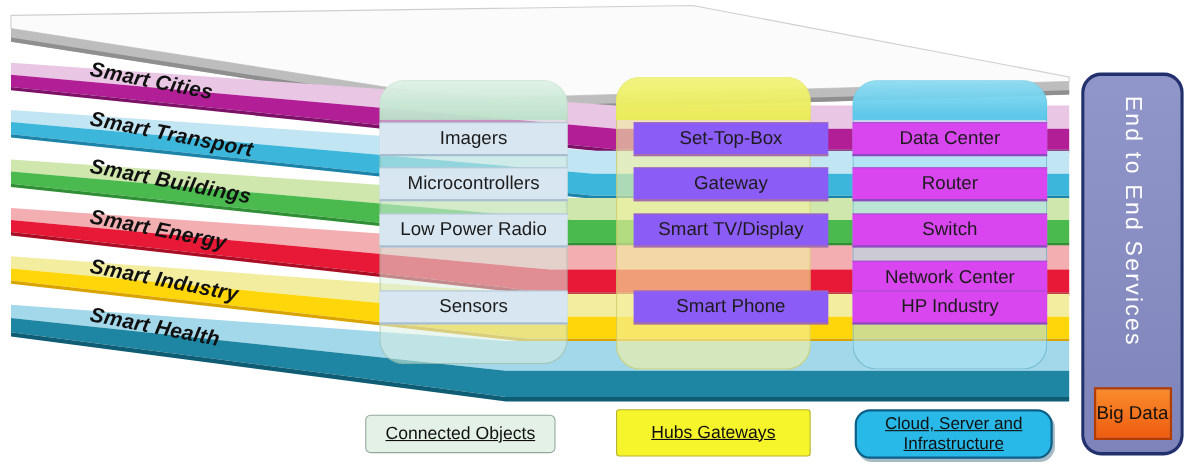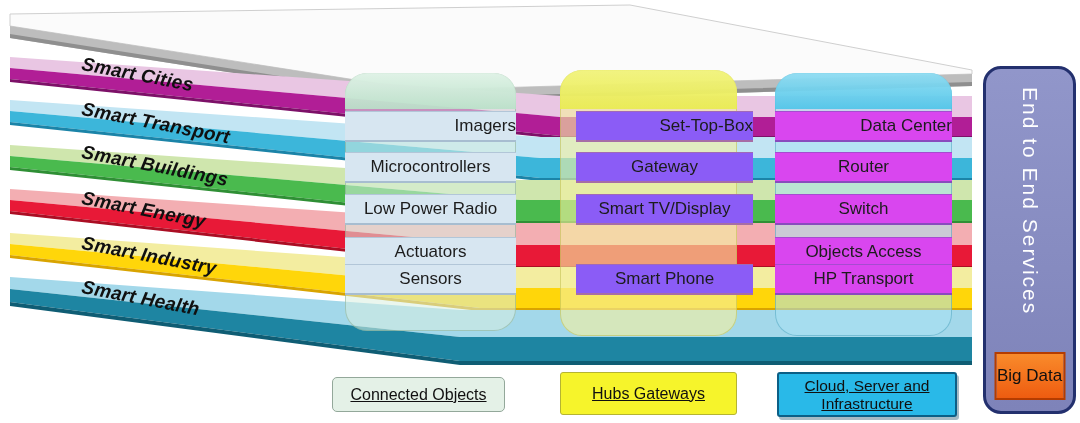--- a/index.html
+++ b/index.html
@@ -30,30 +30,30 @@
   .col2 .cap{height:36px;background:linear-gradient(#8edcf2,#4cc5e9);}
 
   
   .strip{
     position:absolute;z-index:2;height:28px;line-height:28px;
     text-align:center;font-size:17px;color:#1c1c1c;white-space:nowrap;
   }
   .s-col0{left:345px;width:171px;background:#d7e6f1;border-top:1px solid rgba(110,140,170,.35);border-bottom:2px solid rgba(110,140,170,.45);}
   .s-col1{left:560px;width:177px;background:#8b5cf6;border-top:1px solid rgba(200,130,70,.35);border-bottom:2px solid rgba(200,130,70,.45);margin-left:16px;}
   .s-col2{left:775px;width:177px;background:#d946ef;border-top:1px solid rgba(70,90,150,.35);border-bottom:2px solid rgba(60,80,140,.5);}
-  .r0{top:111px;text-align:right;} .r1{top:152px;} .r2{top:194px;} .r3{top:237px;} .r4{top:264px;}
+  .r0{top:111px;} .r1{top:152px;} .r2{top:194px;} .r3{top:237px;} .r4{top:264px;}
 
   
   .legend{
     position:absolute;z-index:3;display:flex;align-items:center;justify-content:center;
     text-align:center;font-size:16px;color:#101010;border-radius:5px;text-decoration:underline;
   }
   .lg0{left:332px;top:377px;width:171px;height:33px;background:#e4f1e7;border:1px solid #93a89a;}
   .lg1{left:560px;top:372px;width:175px;height:41px;background:#f6f42b;border:1px solid #b5b432;border-radius:3px;}
-  .lg2{left:777px;top:372px;width:176px;height:41px;background:#29b9e8;border:2px solid #0c5f86;border-radius:3px;
+  .lg2{left:777px;top:372px;width:176px;height:41px;background:#29b9e8;border:2px solid #0c5f86;border-radius:14px;
        font-size:15.5px;line-height:1.12;box-shadow:2px 3px 0 rgba(0,60,90,.35);}
 
   
   .panel{
     position:absolute;z-index:3;left:983px;top:66px;width:93px;height:348px;
     background:linear-gradient(180deg,#9196ca,#7e83b9);
     border:3px solid #23306e;border-radius:18px;box-sizing:border-box;
     display:flex;flex-direction:column;align-items:center;
   }
   .panel-label{
@@ -118,33 +118,32 @@
   <div class="column col1">
     <div class="cap"></div>
   </div>
   <div class="column col2">
     <div class="cap"></div>
   </div>
 
   <div class="strip s-col0 r0">Imagers</div>
   <div class="strip s-col0 r1">Microcontrollers</div>
   <div class="strip s-col0 r2">Low Power Radio</div>
-  <div class="strip s-col0 r3">Actuators</div>
   <div class="strip s-col0 r4">Sensors</div>
 
   <div class="strip s-col1 r0">Set-Top-Box</div>
   <div class="strip s-col1 r1">Gateway</div>
   <div class="strip s-col1 r2">Smart TV/Display</div>
   <div class="strip s-col1 r4">Smart Phone</div>
 
   <div class="strip s-col2 r0">Data Center</div>
   <div class="strip s-col2 r1">Router</div>
   <div class="strip s-col2 r2">Switch</div>
-  <div class="strip s-col2 r3">Objects Access</div>
-  <div class="strip s-col2 r4">HP Transport</div>
+  <div class="strip s-col2 r3">Network Center</div>
+  <div class="strip s-col2 r4">HP Industry</div>
 
   <div class="legend lg0">Connected Objects</div>
   <div class="legend lg1">Hubs Gateways</div>
   <div class="legend lg2">Cloud, Server and Infrastructure</div>
 
   <div class="panel">
     <div class="panel-label">End to End Services</div>
     <div class="badge">Big Data</div>
   </div>
 

